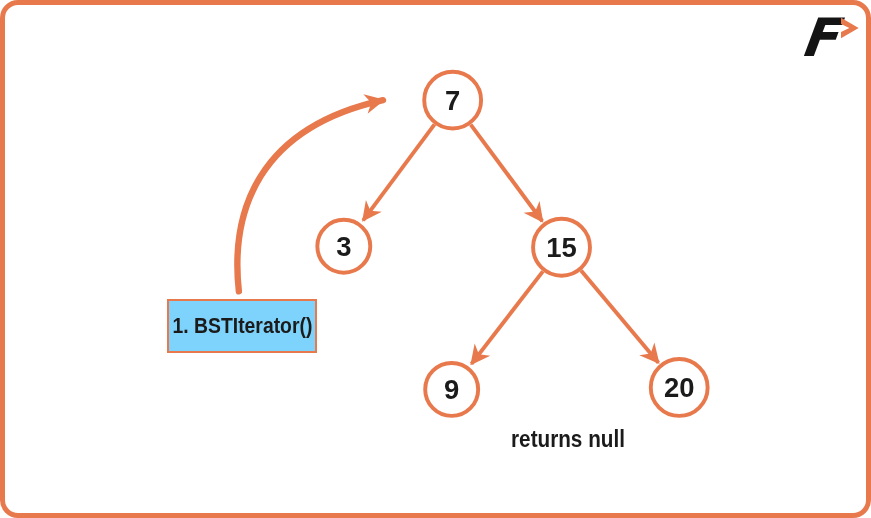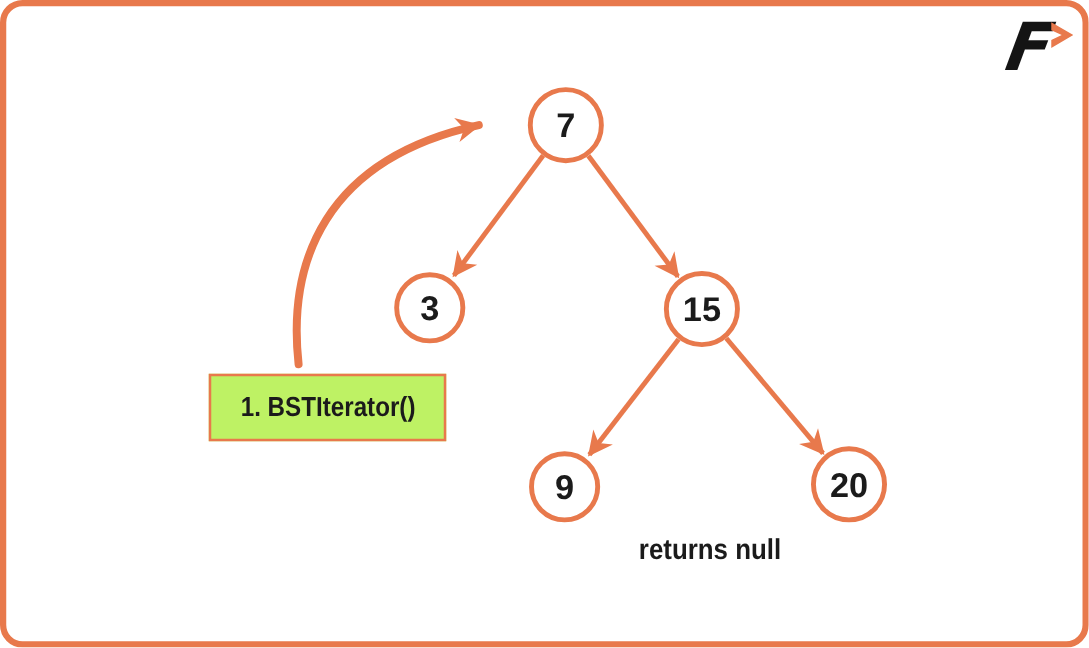--- a/index.html
+++ b/index.html
@@ -22,22 +22,22 @@
   .curve { stroke:var(--accent); stroke-width:6.5; fill:none; stroke-linecap:round; }
   .node-circle { fill:#fff; stroke:var(--accent); stroke-width:4; }
   .node-label  {
     font-family:"Liberation Sans", sans-serif;
     font-weight:bold; font-size:28px;
     fill:var(--ink); text-anchor:middle;
   }
 
   .step-box {
     position:absolute; left:162px; top:294px;
-    width:190px; height:54px;
-    background:#bef264;
+    width:150px; height:54px;
+    background:#7dd3fc;
     border:2px solid var(--accent);
     display:flex; align-items:center; justify-content:center;
   }
   .step-text {
     font-weight:bold; font-size:22px; color:var(--ink);
     white-space:nowrap;
     transform:scaleX(.88);
     transform-origin:center;
   }
 

